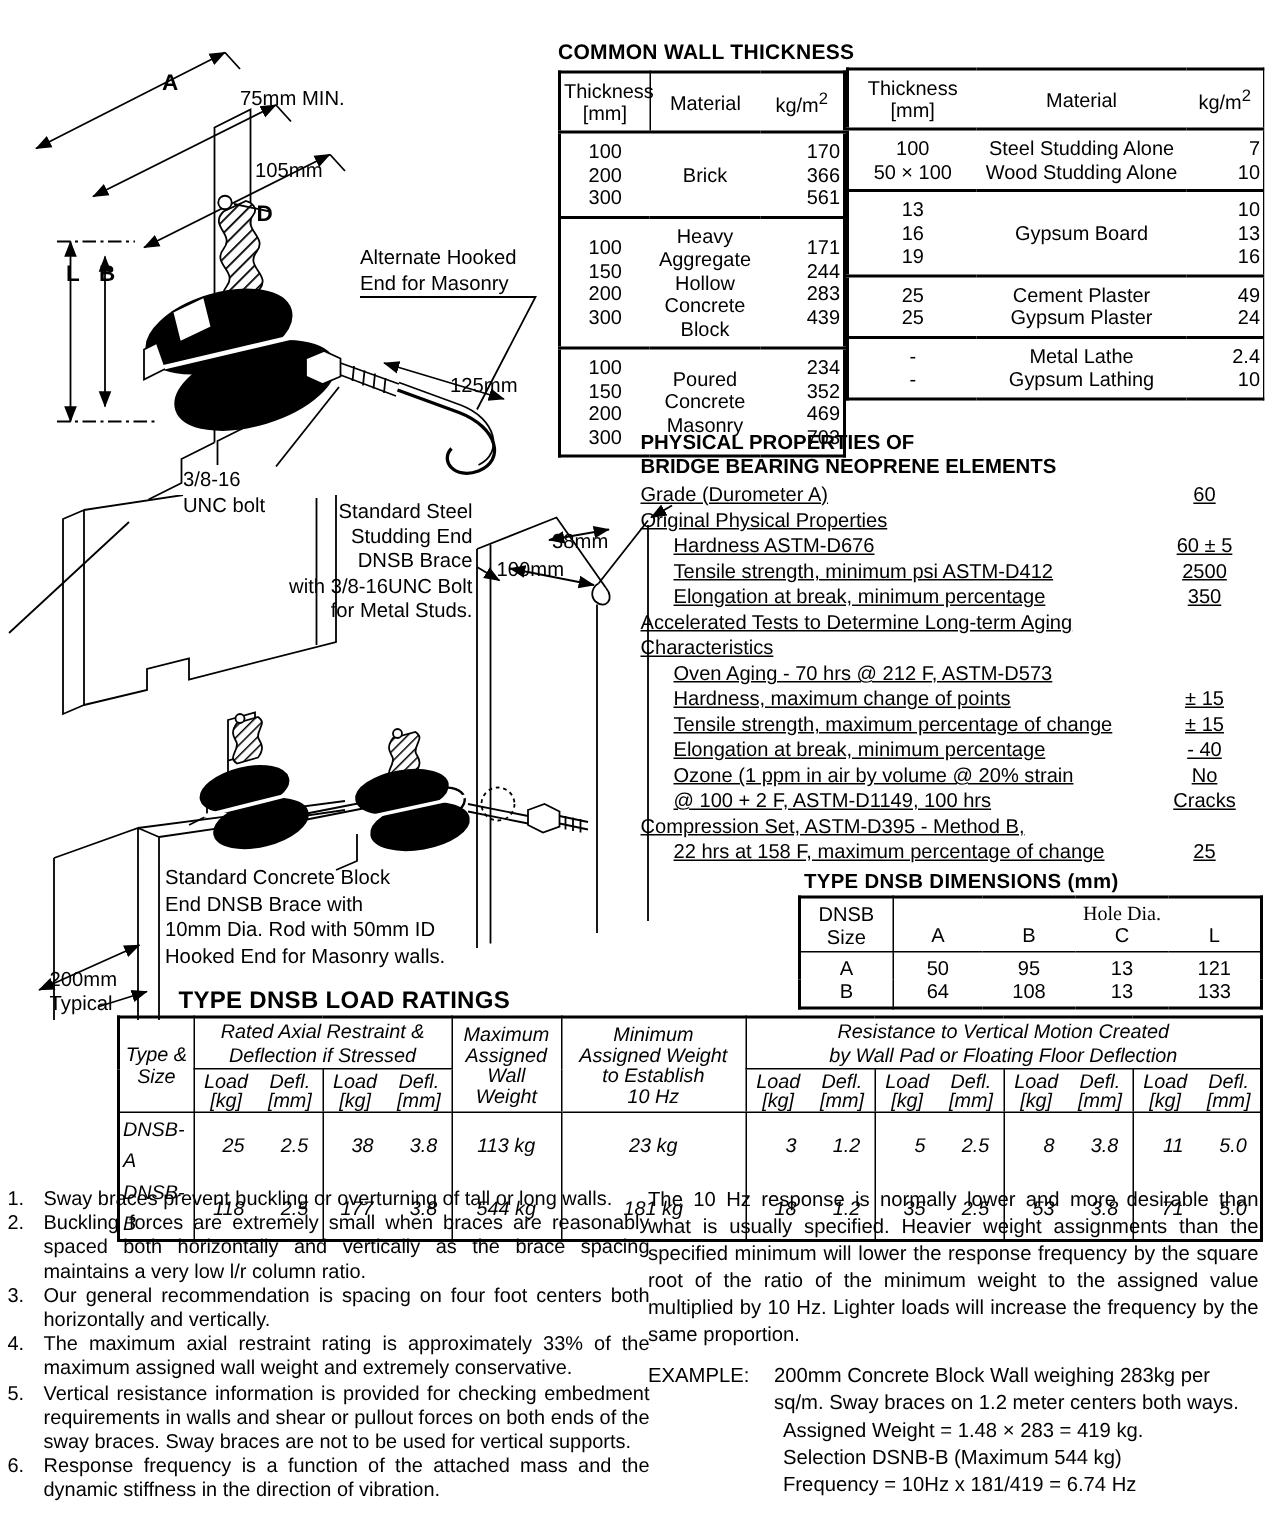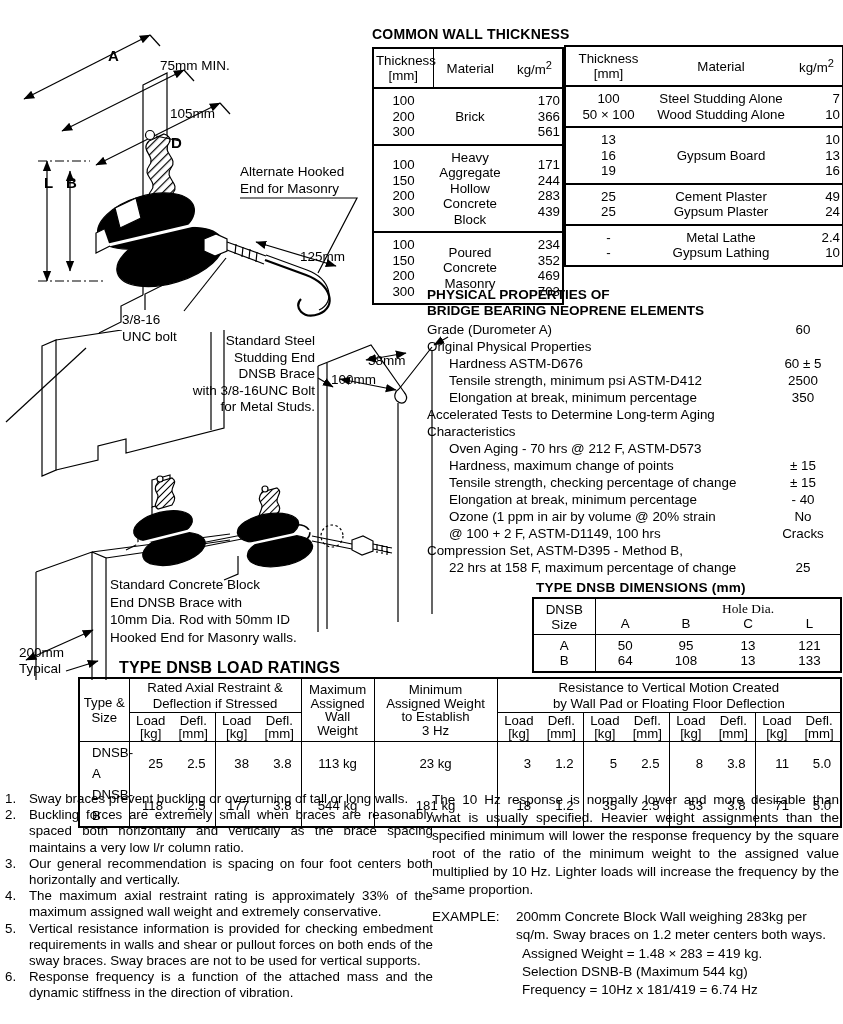--- a/index.html
+++ b/index.html
@@ -20,45 +20,45 @@
   table.wt{border-collapse:collapse;border:2px solid #000;table-layout:fixed;}
   table.wt th,table.wt td{padding:2px 2px;font-weight:normal;text-align:center;vertical-align:middle;
         white-space:pre-line;line-height:15.5px;font-size:13.3px;}
   table.wt tr.grp td{border-top:2px solid #000;padding:4px 2px;}
   table.wt th{line-height:15px;padding:4px 2px;}
   table.wt .kgr{text-align:right;padding-right:14px;margin-top:48px;}
   table.wt1 th.col1{border-right:1.5px solid #000;}
   table.wt2 .kgr{padding-right:16px;}
 
   
-  .prow{display:flex;line-height:17px;font-size:13.4px;}
+  .prow{display:flex;line-height:17px;font-size:13.4px;text-decoration:underline;}
   .plabel{flex:1;}
   .plabel.ind1{padding-left:22px;}
   .pvalue{width:72px;text-align:center;}
 
   
   table.dims{border-collapse:collapse;border:2px solid #000;table-layout:fixed;width:308px;}
   table.dims th,table.dims td{font-weight:normal;text-align:center;padding:0;font-size:13.4px;line-height:15px;white-space:pre-line;margin-left:48px;}
   table.dims .c1{border-right:1.5px solid #000;}
   table.dims tr.hr2 th{border-bottom:1.5px solid #000;padding-bottom:3px;}
   table.dims th.c1{border-bottom:1.5px solid #000;}
   table.dims tr.dr1 td{padding-top:3px;}
   table.dims tr.dr2 td{padding-bottom:3px;}
 
   
   table.lr{border-collapse:collapse;border:2px solid #000;table-layout:fixed;width:764px;}
-  table.lr th,table.lr td{font-weight:normal;padding:0;text-align:center;white-space:pre-line;font-size:13.2px;}
+  table.lr th,table.lr td{font-weight:normal;padding:0;text-align:center;white-space:pre-line;font-size:13.2px;font-style:italic;}
   table.lr th{line-height:14px;vertical-align:middle;}
   table.lr .h-group{line-height:15.5px;border-bottom:1.5px solid #000;height:33px;}
   table.lr .h-type{border-right:1.5px solid #000;border-bottom:1.5px solid #000;line-height:15.5px;}
   table.lr .h-max,table.lr .h-min{border-bottom:1.5px solid #000;line-height:13.5px;}
   table.lr tr.sub th{border-bottom:1.5px solid #000;height:28px;line-height:13.5px;}
   table.lr .vl{border-left:1.5px solid #000;}
   table.lr tr.data td{height:21px;line-height:21px;}
-  table.lr td.c-type{text-align:left;padding-left:12px;border-right:1.5px solid #000;}
+  table.lr td.c-type{text-align:left;padding-left:2px;border-right:1.5px solid #000;}
   table.lr td.num{text-align:right;padding-right:9px;}
   table.lr td.ctr{text-align:center;}
 
   
   .note{display:flex;margin:0;}
   .note-num{width:24px;flex:0 0 24px;line-height:16.2px;font-size:13.3px;}
   .note-text{flex:1;text-align:justify;line-height:16.2px;font-size:13.3px;}
   .rpara{text-align:justify;line-height:18px;font-size:13.5px;}
   .example{display:flex;margin-top:9px;}
   .ex-label{width:84px;flex:0 0 84px;font-size:13.5px;line-height:18.3px;}
@@ -199,21 +199,21 @@
 Studding End
 DNSB Brace
 with 3/8-16UNC Bolt
 for Metal Studs.</span>
     <span class="lbl" style="left:368px;top:23px;">38mm</span>
     <span class="lbl" style="left:331px;top:42px;">100mm</span>
     <span class="lbl" style="left:110px;top:246px;line-height:17.5px;">Standard Concrete Block
 End DNSB Brace with
 10mm Dia. Rod with 50mm ID
 Hooked End for Masonry walls.</span>
-    <span class="lbl" style="left:19px;top:315px;line-height:16px;">200mm
+    <span class="lbl" style="left:33px;top:315px;line-height:16px;">200mm
 Typical</span>
   </div>
 
   <div class="abs sect-title" style="left:372px;top:26px;">COMMON WALL THICKNESS</div>
 
   <table class="wt wt1 abs" style="left:372px;top:47px;width:190px;">
     <colgroup>
         <col style="width:60px">
         <col style="width:74px">
         <col style="width:56px">
@@ -358,21 +358,21 @@
           <span class="plabel ind1">Oven Aging - 70 hrs @ 212 F, ASTM-D573</span>
           <span class="pvalue"></span>
         </div>
 
         <div class="prow">
           <span class="plabel ind1">Hardness, maximum change of points</span>
           <span class="pvalue">± 15</span>
         </div>
 
         <div class="prow">
-          <span class="plabel ind1">Tensile strength, checking percentage of change</span>
+          <span class="plabel ind1">Tensile strength, maximum percentage of change</span>
           <span class="pvalue">± 15</span>
         </div>
 
         <div class="prow">
           <span class="plabel ind1">Elongation at break, minimum percentage</span>
           <span class="pvalue">- 40</span>
         </div>
 
         <div class="prow">
           <span class="plabel ind1">Ozone (1 ppm in air by volume @ 20% strain</span>
@@ -462,21 +462,21 @@
 Size</th>
       <th class="h-group pre" colspan="4">Rated Axial Restraint &amp;
 Deflection if Stressed</th>
       <th class="h-max pre vl" rowspan="2">Maximum
 Assigned
 Wall
 Weight</th>
       <th class="h-min pre vl" rowspan="2">Minimum
 Assigned Weight
 to Establish
-3 Hz</th>
+10 Hz</th>
       <th class="h-group pre vl" colspan="8">Resistance to Vertical Motion Created
 by Wall Pad or Floating Floor Deflection</th>
     </tr>
     <tr class="sub">
       <th class="pre">Load
 [kg]</th>
       <th class="pre">Defl.
 [mm]</th>
       <th class="pre vl">Load
 [kg]</th>

